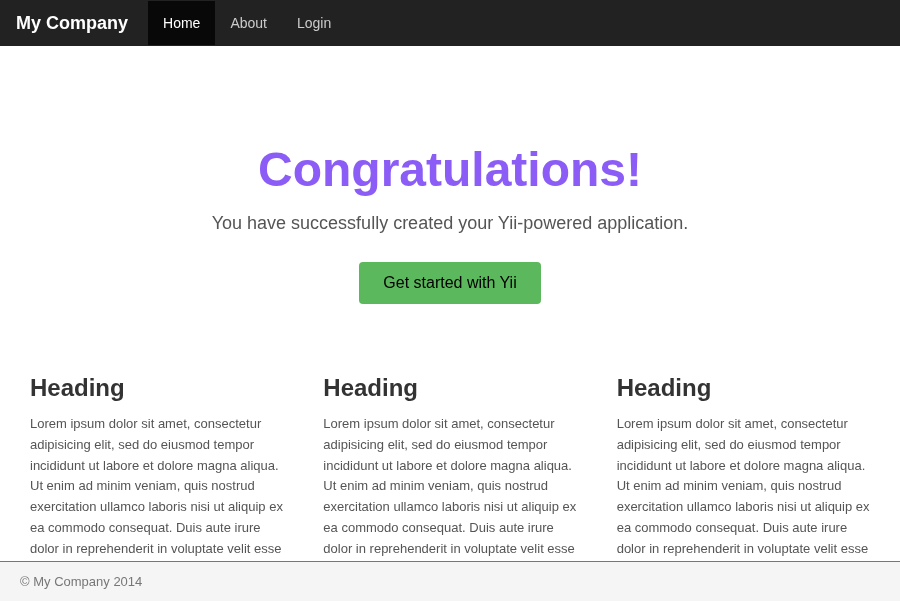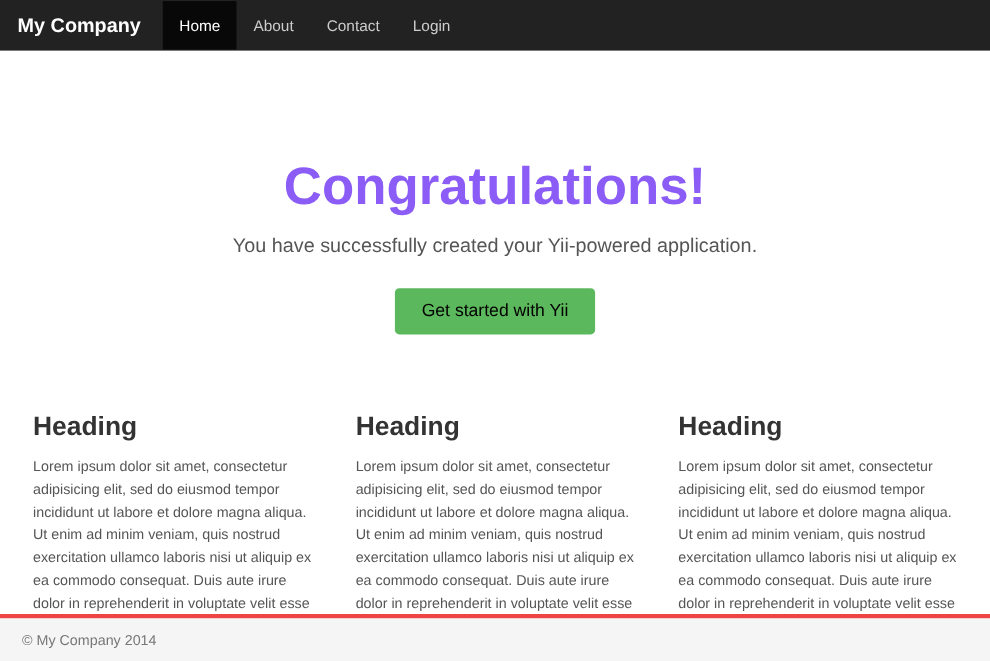--- a/index.html
+++ b/index.html
@@ -121,21 +121,21 @@
       border: 1px solid #ccc;
       border-radius: 3px;
       text-decoration: none;
       background: #fff;
       cursor: pointer;
     }
 
     
     .footer {
       background: #f5f5f5;
-      border-top: 4px solid #ef4444;
+      border-top: 1px solid #ef4444;
       padding: 12px 20px;
       display: flex;
       justify-content: space-between;
       align-items: center;
       font-size: 13px;
       color: #777;
       position: fixed;
       bottom: 0;
       width: 900px;
     }
@@ -160,23 +160,20 @@
 <body>
 
 <nav class="navbar">
   <a class="navbar-brand">My Company</a>
   <ul class="navbar-nav">
     <li class="active">
       <a>Home</a>
     </li>
     <li>
       <a>About</a>
-    </li>
-    <li>
-      <a>Contact</a>
     </li>
     <li>
       <a>Login</a>
     </li>
   </ul>
 </nav>
 
 <div class="hero">
   <h1>Congratulations!</h1>
   <p>You have successfully created your Yii-powered application.</p>

